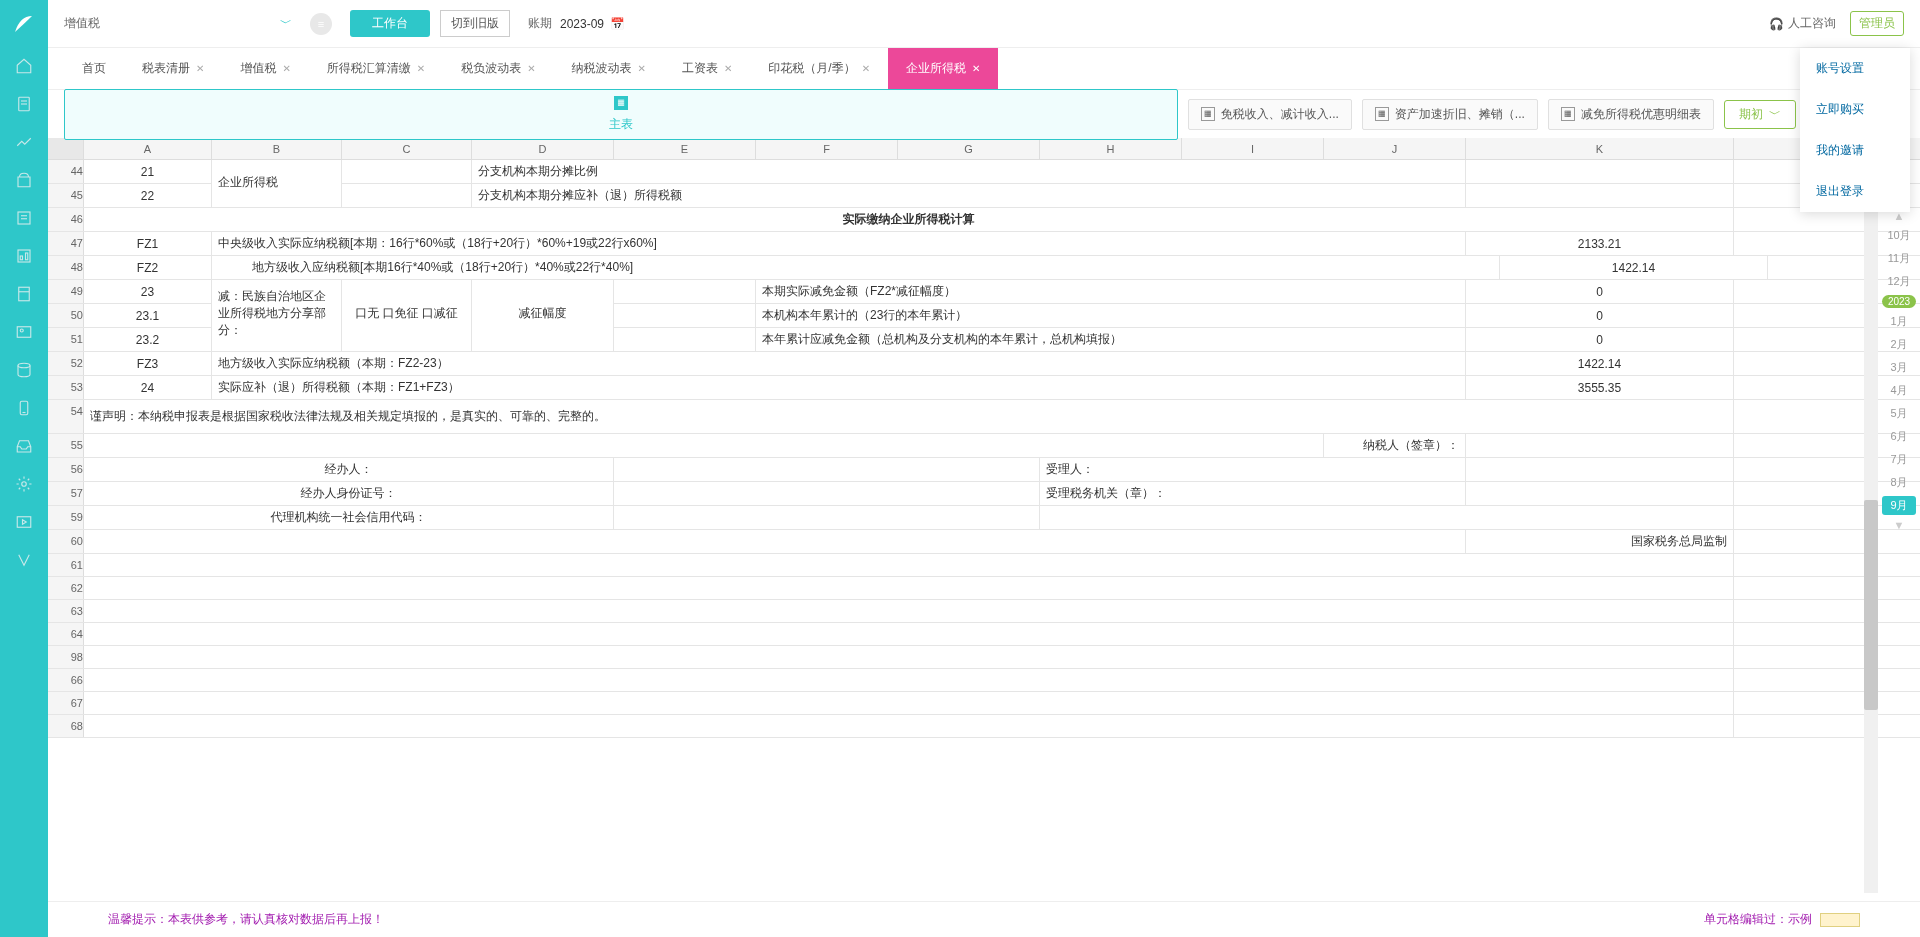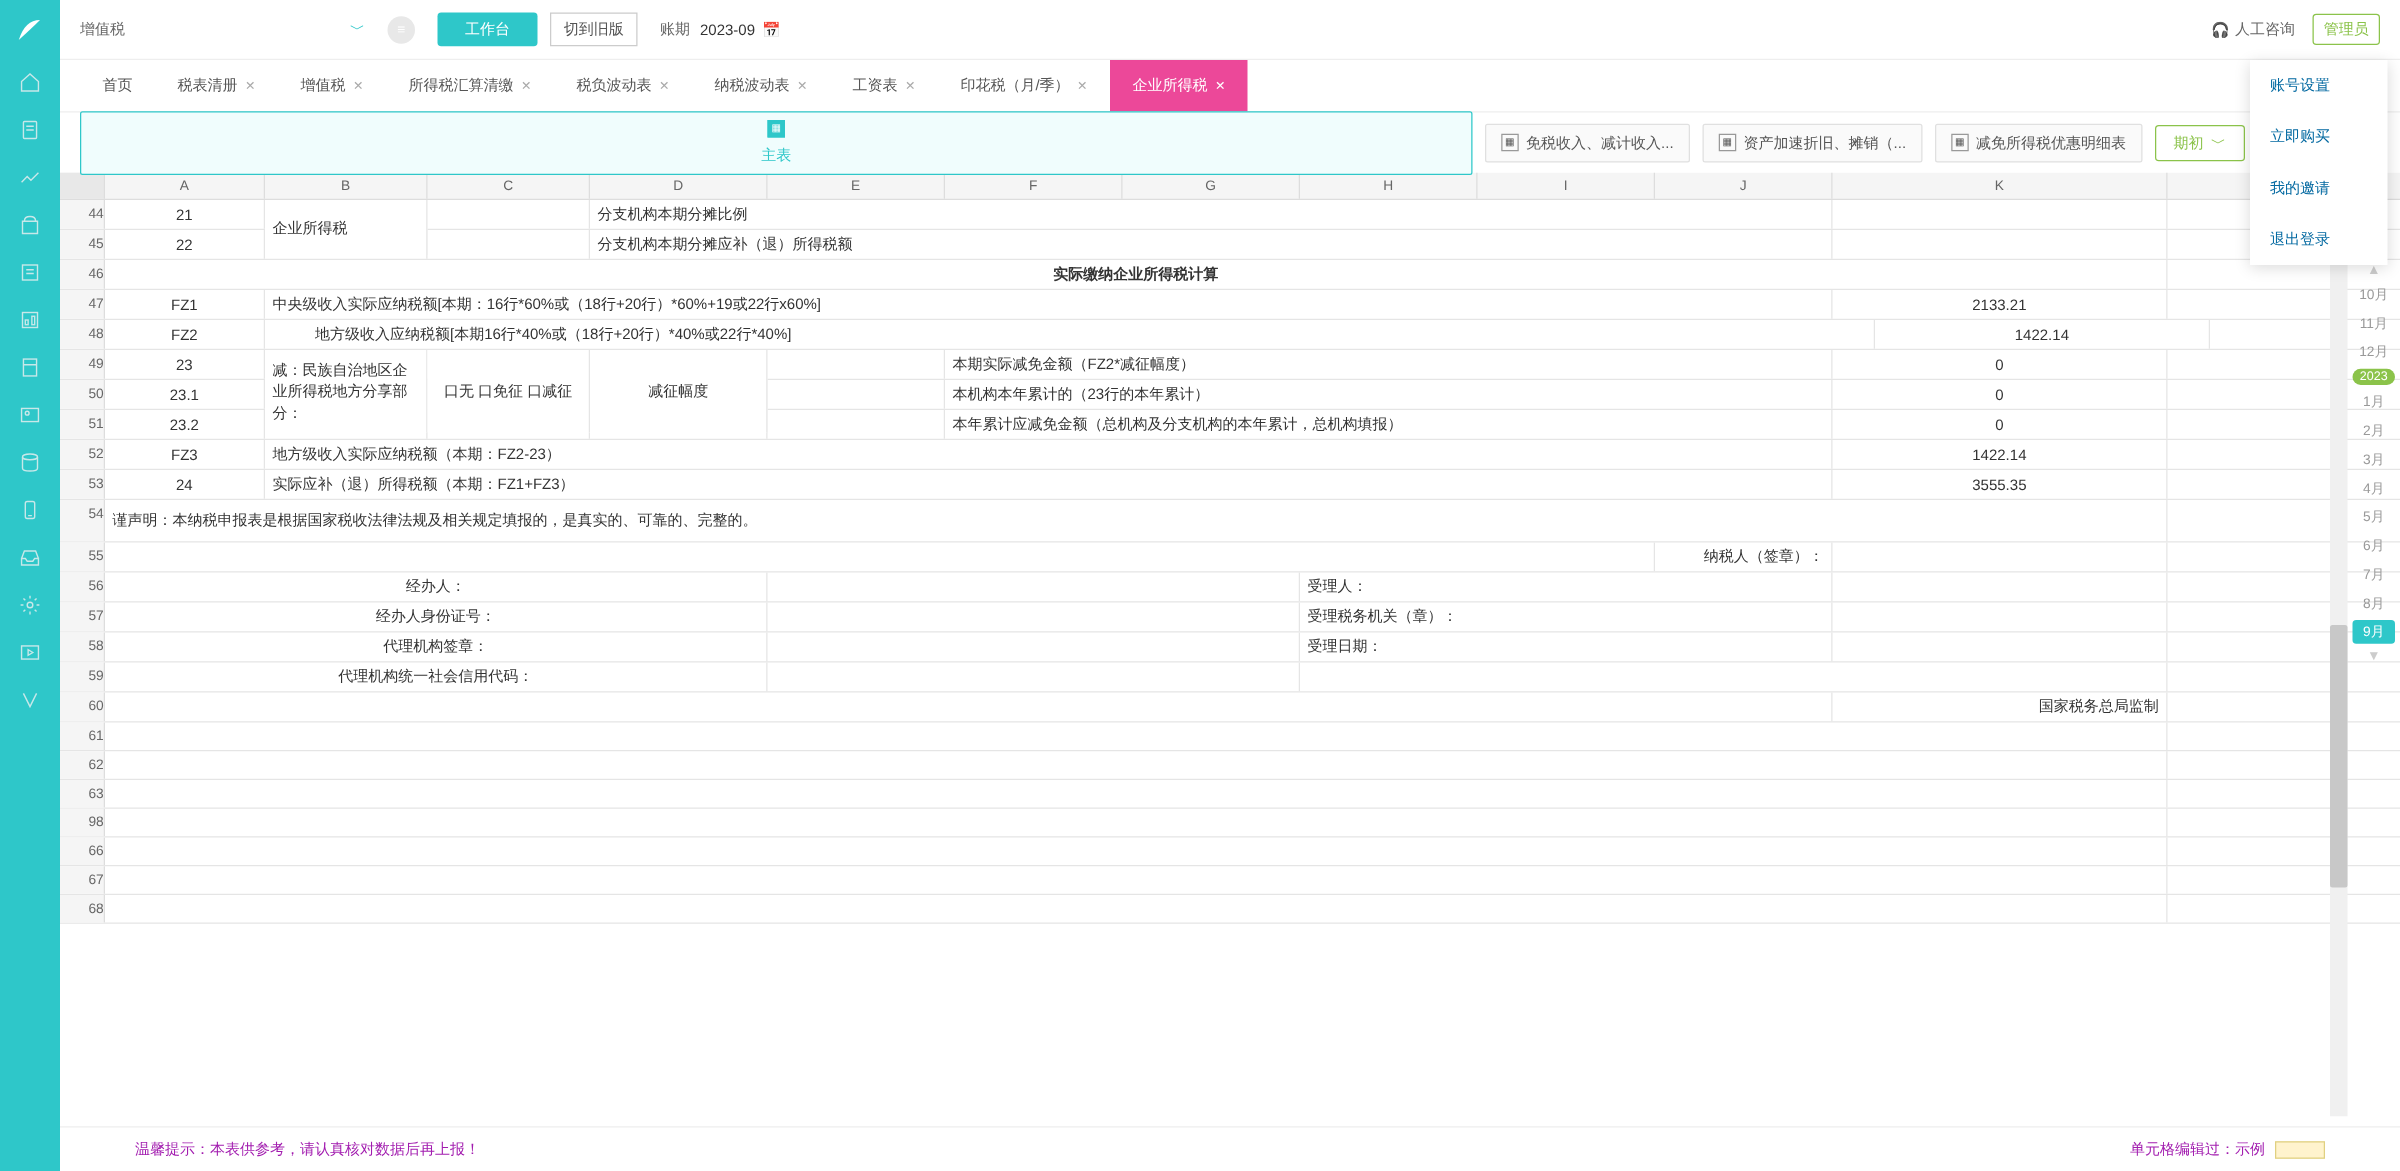--- a/index.html
+++ b/index.html
@@ -430,29 +430,20 @@
           <div class="row">
             <div class="rn">57</div>
             <div style="display: flex; flex: 1 1 0%;">
               <div class="cell center" style="width: 530px;">经办人身份证号：</div>
               <div class="cell " style="width: 426px;"></div>
               <div class="cell " style="width: 426px;">受理税务机关（章）：</div>
               <div class="cell " style="width: 268px;"></div>
             </div>
           </div>
           <div class="row">
-            <div class="rn">58</div>
-            <div style="display: flex; flex: 1 1 0%;">
-              <div class="cell center" style="width: 530px;">代理机构签章：</div>
-              <div class="cell " style="width: 426px;"></div>
-              <div class="cell " style="width: 426px;">受理日期：</div>
-              <div class="cell " style="width: 268px;"></div>
-            </div>
-          </div>
-          <div class="row">
             <div class="rn">59</div>
             <div style="display: flex; flex: 1 1 0%;">
               <div class="cell center" style="width: 530px;">代理机构统一社会信用代码：</div>
               <div class="cell " style="width: 426px;"></div>
               <div class="cell " style="width: 694px;"></div>
             </div>
           </div>
           <div class="row">
             <div class="rn">60</div>
             <div style="display: flex; flex: 1 1 0%;">
@@ -467,20 +458,26 @@
             </div>
           </div>
           <div class="row">
             <div class="rn">62</div>
             <div style="display: flex; flex: 1 1 0%;">
               <div class="cell " style="width: 1650px;"></div>
             </div>
           </div>
           <div class="row">
             <div class="rn">63</div>
+            <div style="display: flex; flex: 1 1 0%;">
+              <div class="cell " style="width: 1650px;"></div>
+            </div>
+          </div>
+          <div class="row">
+            <div class="rn">64</div>
             <div style="display: flex; flex: 1 1 0%;">
               <div class="cell " style="width: 1650px;"></div>
             </div>
           </div>
           <div class="row">
             <div class="rn">98</div>
             <div style="display: flex; flex: 1 1 0%;">
               <div class="cell " style="width: 1650px;"></div>
             </div>
           </div>

